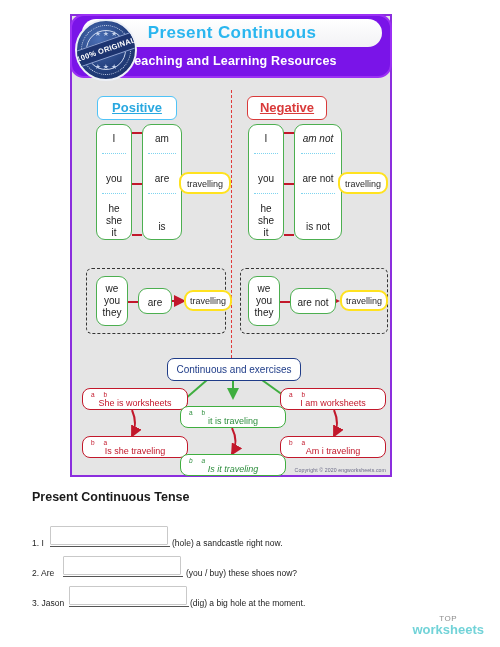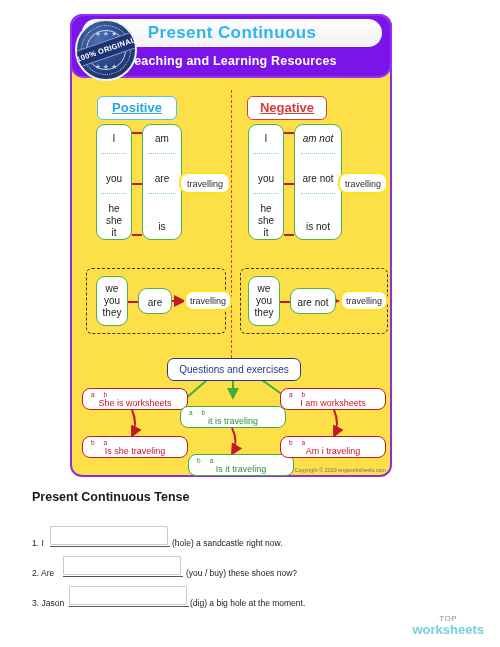--- a/index.html
+++ b/index.html
@@ -5,21 +5,21 @@
   html,body{margin:0;padding:0;}
   body{
     width:500px;height:647px;background:#ffffff;
     font-family:"Liberation Sans",sans-serif;
     position:relative;overflow:hidden;
   }
 
   
   #poster{
     position:absolute;left:70px;top:14px;width:322px;height:463px;
-    background:#fde047;border:2px solid #8b2ede;border-radius:12px;
+    background:#e5e5e5;border:2px solid #8b2ede;border-radius:0;
     box-sizing:border-box;
   }
   #header{
     position:absolute;left:-2px;top:-2px;width:322px;height:64px;
     background:#7a14e8;border:2px solid #9b30f5;border-radius:14px;
     box-sizing:border-box;
   }
   #titlepill{
     position:absolute;left:10px;top:3px;width:300px;height:28px;
     background:linear-gradient(#ffffff,#f2f2f5);border-radius:14px;
@@ -256,36 +256,36 @@
     <div class="cell" style="top:6px;">we</div>
     <div class="cell" style="top:18px;">you</div>
     <div class="cell" style="top:30px;">they</div>
   </div>
   <div class="redseg" style="left:208px;top:285px;width:10px;"></div>
   <div class="gbox" style="left:218px;top:272px;width:46px;height:26px;">
     <div class="cell" style="top:8px;">are not</div>
   </div>
   <div class="ybox" style="left:268px;top:274px;width:48px;height:21px;line-height:19px;">travelling</div>
 
-  <div id="qbox">Questions and exercises</div>
+  <div id="qbox">Continuous and exercises</div>
 
   <div class="qcard red" style="left:10px;top:372px;width:106px;height:22px;">
     <div class="ab">a  b</div>
     <div class="txt">She is worksheets</div>
   </div>
   <div class="qcard red" style="left:10px;top:420px;width:106px;height:22px;">
     <div class="ab">b  a</div>
     <div class="txt">Is she traveling</div>
   </div>
 
   <div class="qcard green" style="left:108px;top:390px;width:106px;height:22px;">
     <div class="ab">a  b</div>
     <div class="txt">it is traveling</div>
   </div>
-  <div class="qcard green" style="left:116px;top:438px;width:106px;height:22px;">
+  <div class="qcard green" style="left:108px;top:438px;width:106px;height:22px;font-style:italic;">
     <div class="ab">b  a</div>
     <div class="txt">Is it traveling</div>
   </div>
 
   <div class="qcard red" style="left:208px;top:372px;width:106px;height:22px;">
     <div class="ab">a  b</div>
     <div class="txt">I am worksheets</div>
   </div>
   <div class="qcard red" style="left:208px;top:420px;width:106px;height:22px;">
     <div class="ab">b  a</div>

